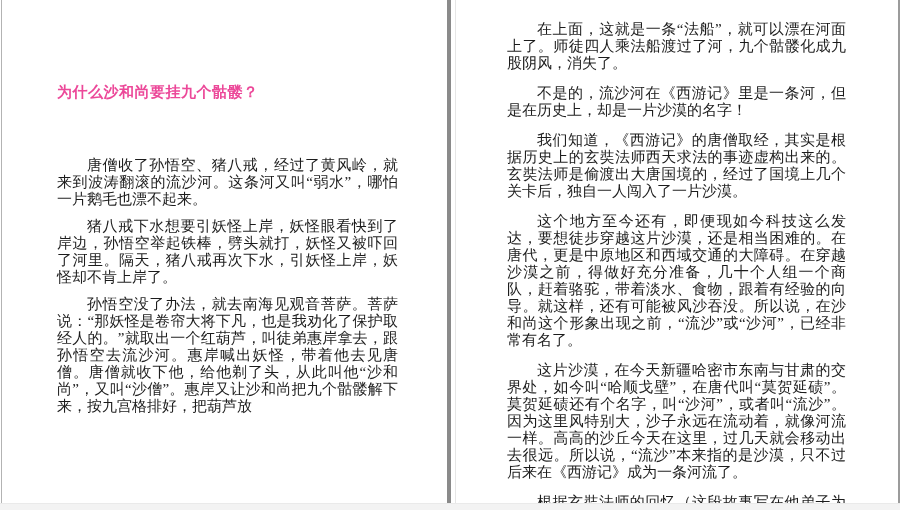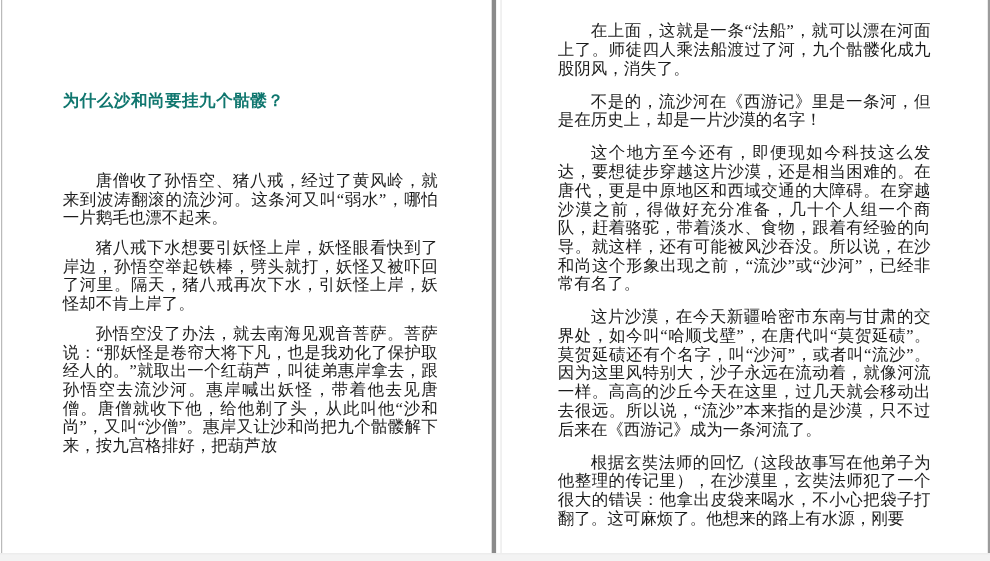--- a/index.html
+++ b/index.html
@@ -50,21 +50,21 @@
 
   .page-title {
     position: absolute;
     left: 55px; top: 82px;
     width: 345px;
     margin: 0;
     font-size: 15px;
     font-weight: bold;
     line-height: 20px;
     letter-spacing: 0.5px;
-    color: #0f766e;
+    color: #ec4899;
   }
   .body-text {
     position: absolute;
   }
   .body-left  { left: 55px; top: 157px; width: 341px; }
   .body-right { left: 51px; top: 21px;  width: 339px; }
 
   .body-text p {
     margin: 0 0 10px 0;
     font-size: 15px;
@@ -87,20 +87,21 @@
       <p>唐僧收了孙悟空、猪八戒，经过了黄风岭，就来到波涛翻滚的流沙河。这条河又叫“弱水”，哪怕一片鹅毛也漂不起来。</p>
       <p>猪八戒下水想要引妖怪上岸，妖怪眼看快到了岸边，孙悟空举起铁棒，劈头就打，妖怪又被吓回了河里。隔天，猪八戒再次下水，引妖怪上岸，妖怪却不肯上岸了。</p>
       <p>孙悟空没了办法，就去南海见观音菩萨。菩萨说：“那妖怪是卷帘大将下凡，也是我劝化了保护取经人的。”就取出一个红葫芦，叫徒弟惠岸拿去，跟孙悟空去流沙河。惠岸喊出妖怪，带着他去见唐僧。唐僧就收下他，给他剃了头，从此叫他“沙和尚”，又叫“沙僧”。惠岸又让沙和尚把九个骷髅解下来，按九宫格排好，把葫芦放</p>
     </div>
   </div>
 
   <div class="page page-right">
     <div class="body-text body-right">
       <p>在上面，这就是一条“法船”，就可以漂在河面上了。师徒四人乘法船渡过了河，九个骷髅化成九股阴风，消失了。</p>
       <p>不是的，流沙河在《西游记》里是一条河，但是在历史上，却是一片沙漠的名字！</p>
+      <p>我们知道，《西游记》的唐僧取经，其实是根据历史上的玄奘法师西天求法的事迹虚构出来的。玄奘法师是偷渡出大唐国境的，经过了国境上几个关卡后，独自一人闯入了一片沙漠。</p>
       <p>这个地方至今还有，即便现如今科技这么发达，要想徒步穿越这片沙漠，还是相当困难的。在唐代，更是中原地区和西域交通的大障碍。在穿越沙漠之前，得做好充分准备，几十个人组一个商队，赶着骆驼，带着淡水、食物，跟着有经验的向导。就这样，还有可能被风沙吞没。所以说，在沙和尚这个形象出现之前，“流沙”或“沙河”，已经非常有名了。</p>
       <p>这片沙漠，在今天新疆哈密市东南与甘肃的交界处，如今叫“哈顺戈壁”，在唐代叫“莫贺延碛”。莫贺延碛还有个名字，叫“沙河”，或者叫“流沙”。因为这里风特别大，沙子永远在流动着，就像河流一样。高高的沙丘今天在这里，过几天就会移动出去很远。所以说，“流沙”本来指的是沙漠，只不过后来在《西游记》成为一条河流了。</p>
       <p>根据玄奘法师的回忆（这段故事写在他弟子为他整理的传记里），在沙漠里，玄奘法师犯了一个很大的错误：他拿出皮袋来喝水，不小心把袋子打翻了。这可麻烦了。他想来的路上有水源，刚要</p>
     </div>
   </div>
 
   <div class="edge-line edge-left"></div>
   <div class="edge-line spine"></div>
   <div class="edge-line spine-ghost"></div>
   <div class="edge-line edge-right"></div>

